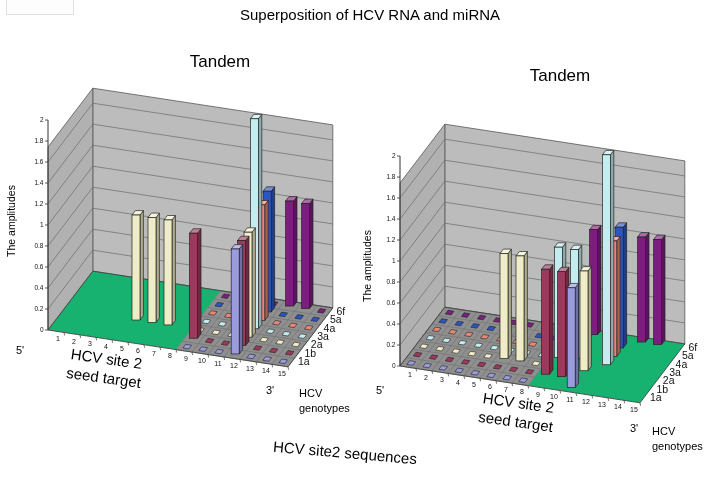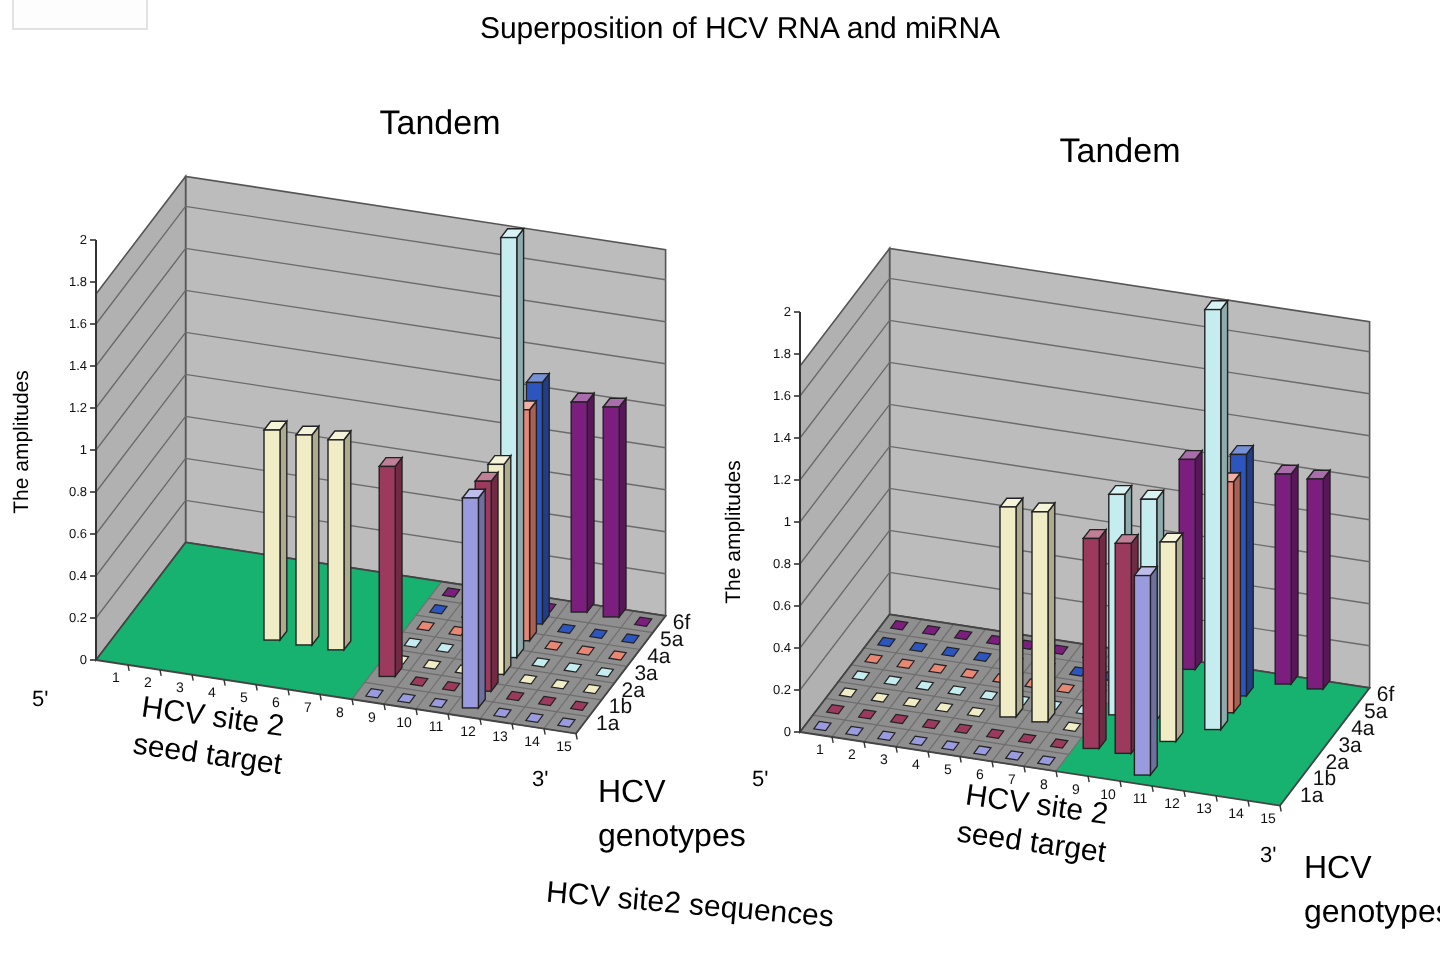--- a/index.html
+++ b/index.html
@@ -11,21 +11,21 @@
   .t-title{left:120px;top:52px;}
   .r-title{left:460px;top:66px;}
   .ylabel{width:100px;height:14px;text-align:center;font-size:10.5px;transform:rotate(-90deg);}
   .t-ylab{left:-38px;top:214px;}
   .r-ylab{left:318px;top:259px;}
   .prime{font-size:11px;}
   .t-five{left:16px;top:344px;}
   .t-three{left:266px;top:384px;}
   .r-five{left:376px;top:384px;}
   .r-three{left:630px;top:422px;}
-  .geno{font-size:16px;line-height:1.35;}
+  .geno{font-size:11px;line-height:1.35;}
   .t-geno{left:299px;top:386px;width:72px;}
   .r-geno{left:652px;top:424px;width:66px;}
   .seed{width:94px;text-align:center;font-size:15px;line-height:1.25;transform:rotate(8deg);}
   .t-seed{left:58px;top:350px;}
   .r-seed{left:470px;top:394px;}
   .bottom-label{left:225px;top:444px;width:240px;text-align:center;font-size:15px;transform:rotate(5deg);}
   .artifact{position:absolute;left:6px;top:0;width:66px;height:14px;
             border:1px solid #e2e2e2;border-top:none;background:#fdfdfd;}
   svg{position:absolute;left:0;top:0;}
   svg text{fill:#111;font-family:"Liberation Sans",sans-serif;}

